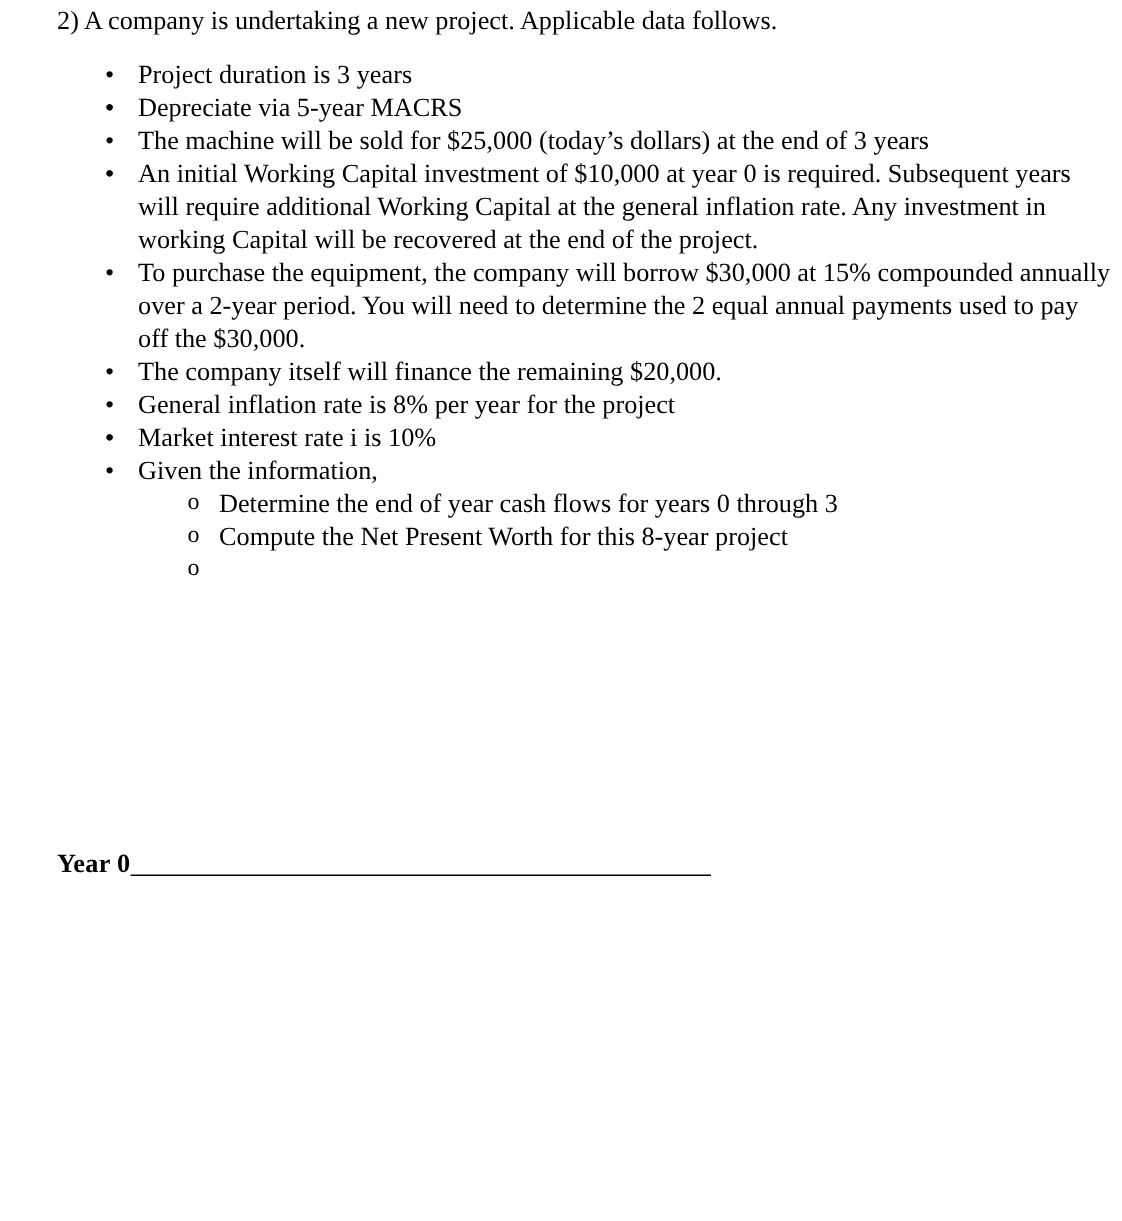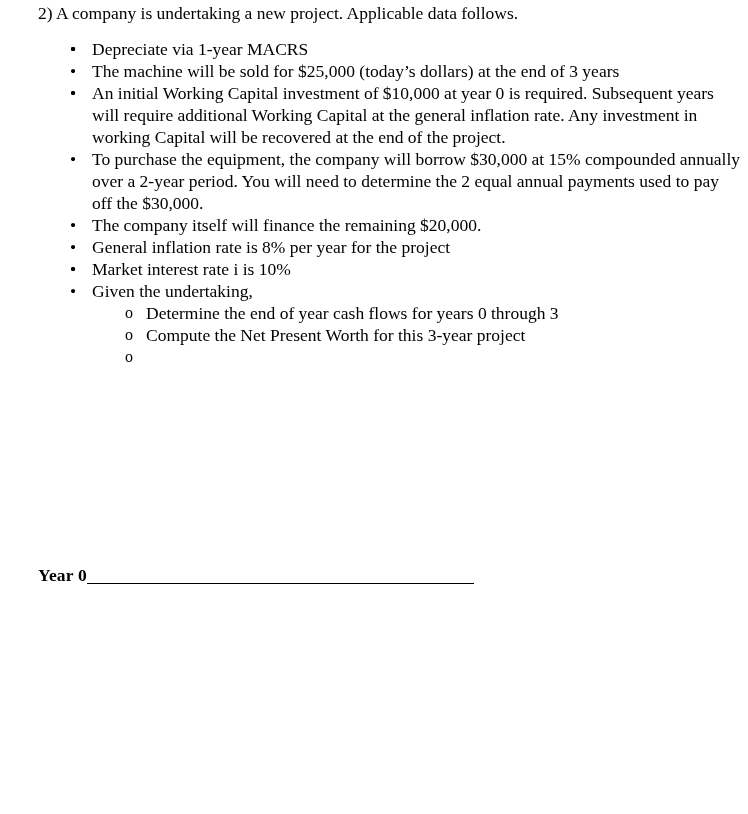--- a/index.html
+++ b/index.html
@@ -127,29 +127,30 @@
 <body>
 
 <div class="page">
 
   <div class="question-line">2) A company is undertaking a new project. Applicable data follows.</div>
 
   <ul class="bullet-list">
 
     <li class="bullet-item">
       <span class="marker">•</span>
-    </li>
-
-    <li class="bullet-item">
-      <span class="marker">•</span>
-    </li>
-
-    <li class="bullet-item">
-      <span class="marker">•</span>
-      <span class="body">Depreciate via 1-year MACRS</span>
+      <span class="body">Project duration is 3 years</span>
+    </li>
+
+    <li class="bullet-item">
+      <span class="marker">•</span>
+    </li>
+
+    <li class="bullet-item">
+      <span class="marker">•</span>
+      <span class="body">Depreciate via 5-year MACRS</span>
     </li>
 
     <li class="bullet-item">
       <span class="marker">•</span>
       <span class="body">The machine will be sold for $25,000 (today’s dollars) at the end of 3 years</span>
     </li>
 
     <li class="bullet-item">
       <span class="marker">•</span>
     </li>
@@ -178,30 +179,30 @@
       <span class="marker">•</span>
     </li>
 
     <li class="bullet-item">
       <span class="marker">•</span>
       <span class="body">Market interest rate i is 10%</span>
     </li>
 
     <li class="bullet-item">
       <span class="marker">•</span>
-      <span class="body">Given the undertaking,</span>
+      <span class="body">Given the information,</span>
 
       <ul class="sub-list">
         <li class="sub-item">
           <span class="marker-o">o</span>
           <span>Determine the end of year cash flows for years 0 through 3</span>
         </li>
         <li class="sub-item">
           <span class="marker-o">o</span>
-          <span>Compute the Net Present Worth for this 3-year project</span>
+          <span>Compute the Net Present Worth for this 8-year project</span>
         </li>
         <li class="sub-item">
           <span class="marker-o">o</span>
         </li>
       </ul>
     </li>
 
   </ul>
 
   <div class="blanks">

